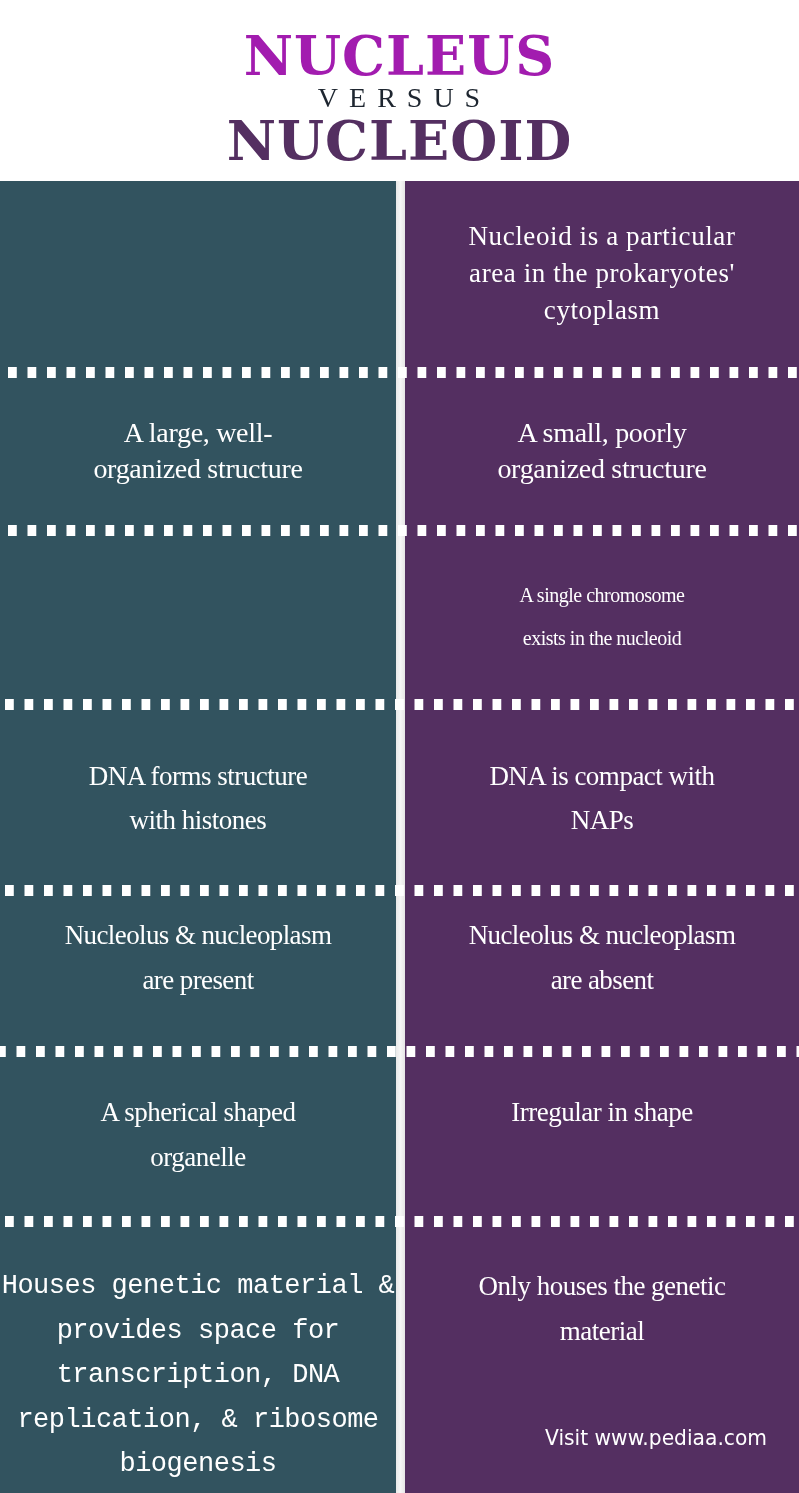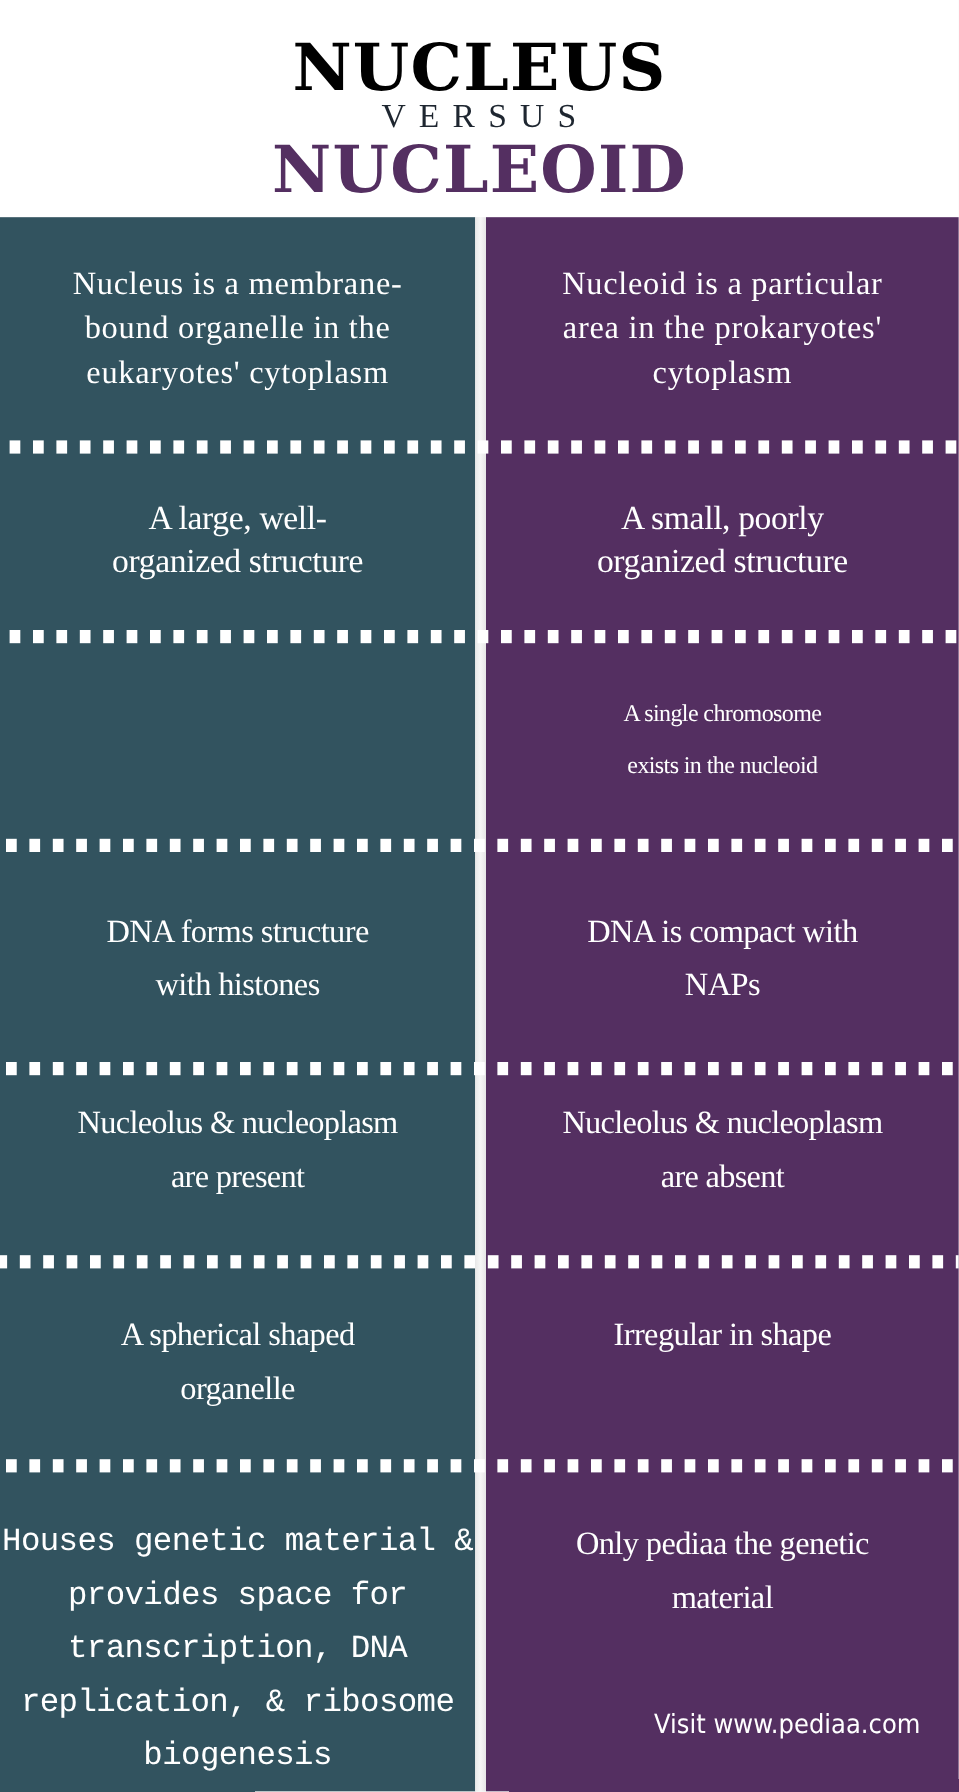--- a/index.html
+++ b/index.html
@@ -8,21 +8,21 @@
       background: #f7f7f7;
       font-family: "Liberation Serif", "DejaVu Serif", serif;
     }
     .header {
       position: absolute; left: 0; top: 0; width: 799px; height: 181px;
       background: #ffffff; text-align: center;
     }
     .title-main {
       position: absolute; left: 0; right: 0; top: 28px;
       font-size: 54px; font-weight: bold; letter-spacing: 1px;
-      color: #000000; line-height: 56px;
+      color: #a21caf; line-height: 56px;
       font-family: "DejaVu Serif", "Liberation Serif", serif;
     }
     .title-versus {
       position: absolute; left: 0; right: 0; top: 83px;
       font-size: 28px; letter-spacing: 11px; color: #1e2630; line-height: 30px;
       padding-left: 10px;
     }
     .title-second {
       position: absolute; left: 0; right: 0; top: 113px;
       font-size: 54px; font-weight: bold; letter-spacing: 1px;
@@ -61,25 +61,20 @@
 </head>
 <body>
 
 <div class="header">
   <div class="title-main">NUCLEUS</div>
   <div class="title-versus">VERSUS</div>
   <div class="title-second">NUCLEOID</div>
 </div>
 
 <div class="col col-left">
-  <div class="cell" style="top:37px; line-height:37px; letter-spacing:0.6px;">
-    <span>Nucleus is a membrane-
-bound organelle in the
-eukaryotes' cytoplasm</span>
-  </div>
   <div class="cell" style="top:234px; line-height:36px; font-size:28px; letter-spacing:-0.3px;">
     <span>A large, well-
 organized structure</span>
   </div>
   <div class="cell" style="top:573px; line-height:44px; font-size:27px; letter-spacing:-0.5px;">
     <span>DNA forms structure
 with histones</span>
   </div>
   <div class="cell" style="top:732px; line-height:45px; font-size:27px; letter-spacing:-0.6px;">
     <span>Nucleolus &amp; nucleoplasm
@@ -119,21 +114,21 @@
 NAPs</span>
   </div>
   <div class="cell" style="top:732px; line-height:45px; font-size:27px; letter-spacing:-0.6px;">
     <span>Nucleolus &amp; nucleoplasm
 are absent</span>
   </div>
   <div class="cell" style="top:909px; line-height:45px; font-size:27px; letter-spacing:-0.5px;">
     <span>Irregular in shape</span>
   </div>
   <div class="cell" style="top:1083px; line-height:44.5px; font-size:27px; letter-spacing:-0.5px;">
-    <span>Only pediaa the genetic
+    <span>Only houses the genetic
 material</span>
   </div>
 </div>
 
 <div class="divider" style="top:367px; background-position:8px 0;"></div>
 <div class="divider" style="top:525px; background-position:8px 0;"></div>
 <div class="divider" style="top:699px; background-position:5px 0;"></div>
 <div class="divider" style="top:885px; background-position:5px 0;"></div>
 <div class="divider" style="top:1046px; background-position:-3px 0;"></div>
 <div class="divider" style="top:1216px; background-position:5px 0;"></div>

